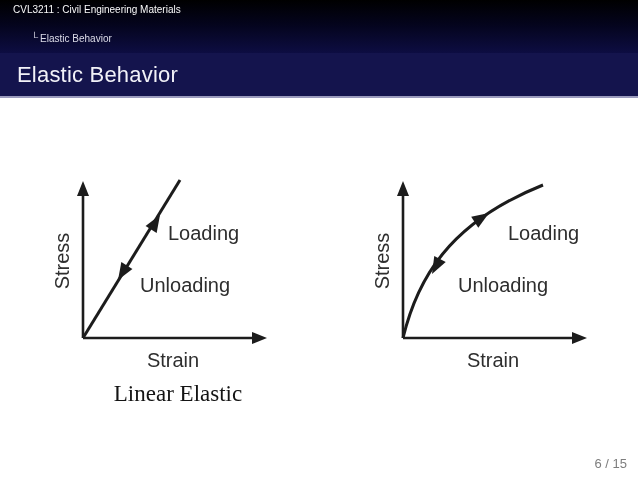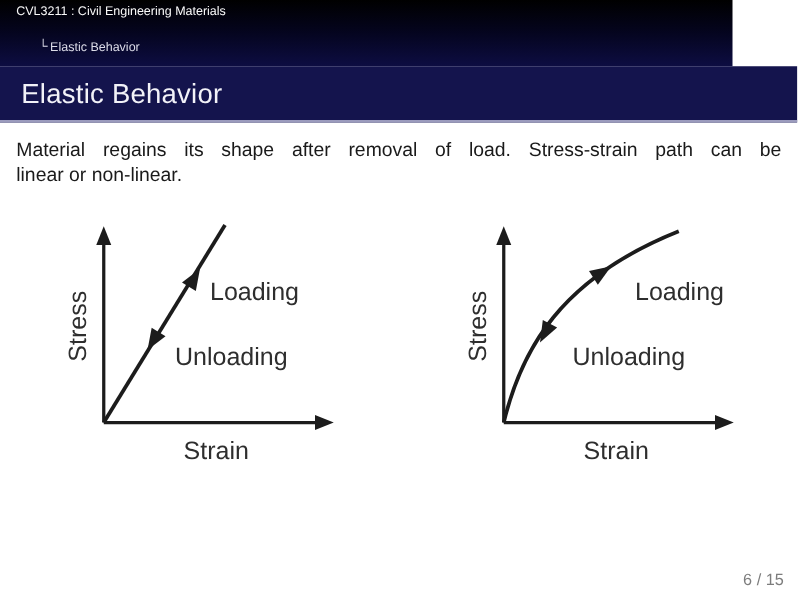--- a/index.html
+++ b/index.html
@@ -5,24 +5,23 @@
   html,body{margin:0;padding:0;background:#ffffff;}
   .slide{
     position:relative;
     width:638px;height:479px;
     background:#ffffff;
     overflow:hidden;
     font-family:"Liberation Sans", sans-serif;
   }
   
   .topbar{
-    position:absolute;left:0;top:0;width:575px;height:53px;
+    position:absolute;left:0;top:0;width:638px;height:53px;
     background:linear-gradient(180deg,#000000 0%,#04041c 45%,#0d0d42 100%);
     color:#f5f5f5;
-    padding-left:11px;
   }
   .topbar .bc-line{position:absolute;font-size:10px;line-height:12px;white-space:nowrap;}
   .bc-1{left:13px;top:4px;color:#fafafa;}
   .bc-2{left:18px;top:18px;color:#dcdce8;}
   .bc-3{left:31px;top:33px;color:#dcdce8;}
   .tree-glyph{display:inline-block;margin-right:2px;font-size:10px;transform:translateY(-1px);}
   
   .titlebar{
     position:absolute;left:0;top:53px;width:638px;height:43px;
     background:#14144d;
@@ -69,41 +68,38 @@
     <div class="bc-line bc-1">CVL3211 : Civil Engineering Materials</div>
     <div class="bc-line bc-3">
       <span class="tree-glyph">└</span><span>Elastic Behavior</span>
     </div>
   </div>
 
   <div class="titlebar">
     <div class="frame-title">Elastic Behavior</div>
   </div>
 
-  <div class="body-text">
-    <div class="body-line-justify">Material regains its shape after removal of load. Stress-strain path can be</div>
-    <div class="body-line-left">linear or non-linear.</div>
-  </div>
 
   <svg class="fig-svg fig-left" width="225" height="200" viewBox="0 0 225 200">
 
     <line class="sketch-line axis" x1="33" y1="163" x2="33" y2="16"></line>
     <polygon class="ah" points="0,0 -6,15 6,15" transform="translate(33,6)"></polygon>
     <line class="sketch-line axis" x1="33" y1="163" x2="205" y2="163"></line>
     <polygon class="ah" points="0,0 -15,-6 -15,6" transform="translate(217,163)"></polygon>
 
     <line class="sketch-line curve" x1="33" y1="163" x2="130" y2="5"></line>
     <polygon class="ah" points="0,0 -17,-6.5 -17,6.5" transform="translate(110,40) rotate(-58.5)"></polygon>
     <polygon class="ah" points="0,0 -17,-6.5 -17,6.5" transform="translate(68,105) rotate(121.5)"></polygon>
 
     <text class="diagram-label" x="118" y="65">Loading</text>
     <text class="diagram-label" x="90" y="117">Unloading</text>
     <text class="diagram-label" transform="translate(19 86) rotate(-90)" text-anchor="middle">Stress</text>
     <text class="diagram-label" x="123" y="192" text-anchor="middle">Strain</text>
   </svg>
+  <div class="caption caption-left">Linear Elastic</div>
 
   <svg class="fig-svg fig-right" width="230" height="200" viewBox="0 0 230 200">
 
     <line class="sketch-line axis" x1="33" y1="163" x2="33" y2="16"></line>
     <polygon class="ah" points="0,0 -6,15 6,15" transform="translate(33,6)"></polygon>
     <line class="sketch-line axis" x1="33" y1="163" x2="205" y2="163"></line>
     <polygon class="ah" points="0,0 -15,-6 -15,6" transform="translate(217,163)"></polygon>
 
     <path class="sketch-line curve" d="M 33 163 C 47 105, 78 48, 173 10"></path>
     <polygon class="ah" points="0,0 -17,-6.5 -17,6.5" transform="translate(119,38) rotate(-33)"></polygon>

